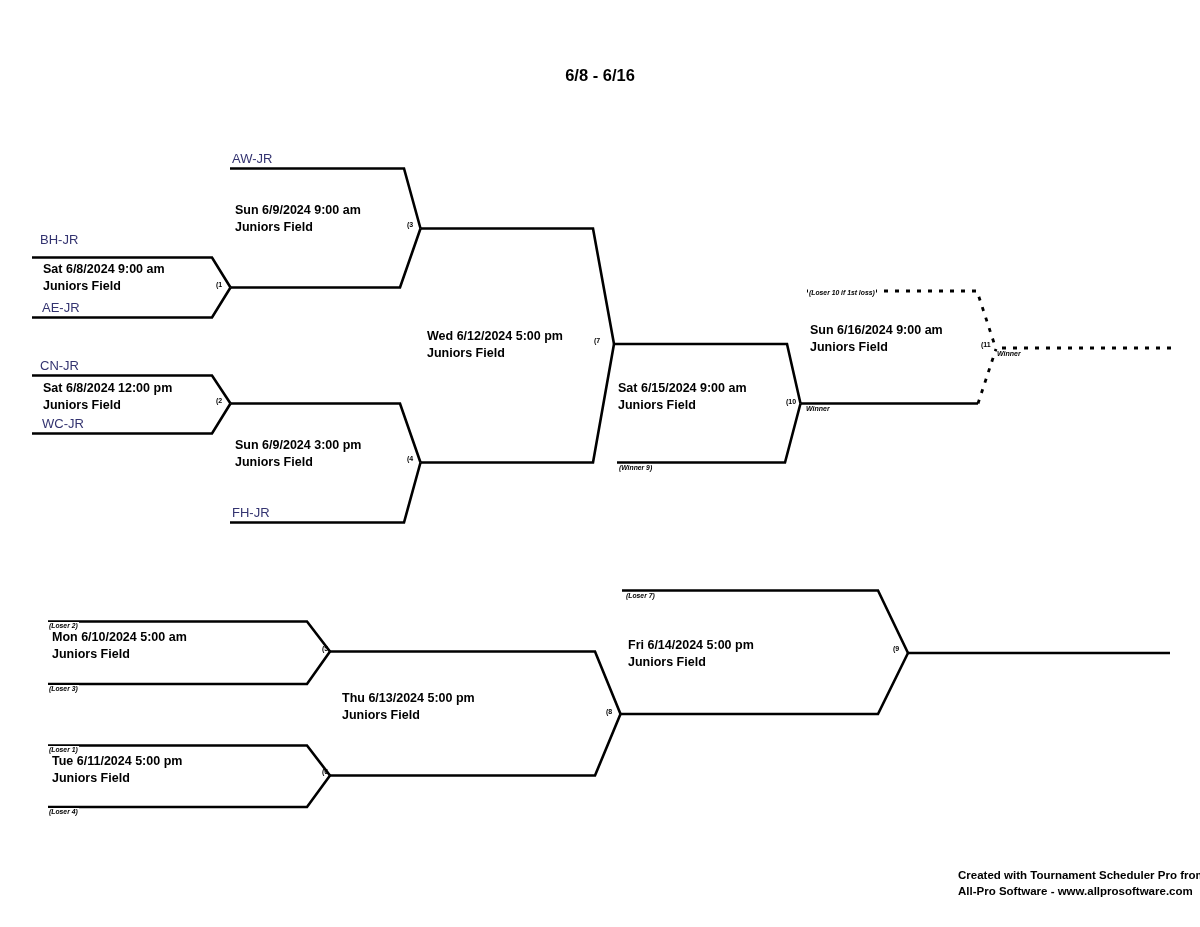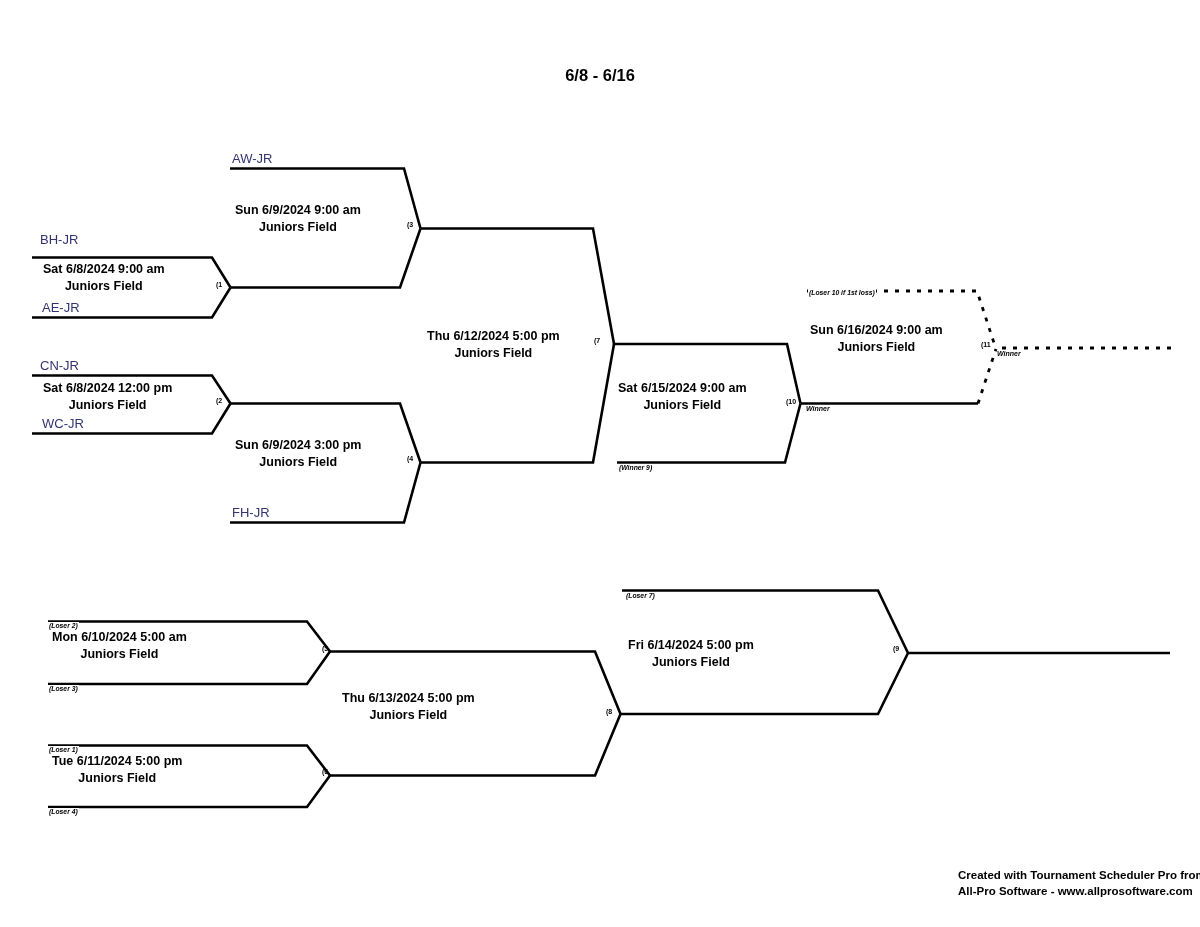--- a/index.html
+++ b/index.html
@@ -15,21 +15,21 @@
   .hdr-division{top:25px;font-size:16px;font-weight:400;}
   .hdr-venue{top:49px;font-size:16.5px;font-weight:700;}
   .hdr-dates{top:66px;font-size:16.5px;font-weight:700;}
   svg.lines{position:absolute;left:0;top:0;}
   .team{
     position:absolute;
     font-size:13px;font-weight:400;
     color:#333370;
     white-space:nowrap;
   }
-  .ginfo{position:absolute;font-size:12.5px;font-weight:700;line-height:17px;white-space:nowrap;text-align:center;}
+  .ginfo{position:absolute;font-size:12.5px;font-weight:700;line-height:17px;white-space:nowrap;}
   .gnum{position:absolute;font-size:7px;font-weight:700;white-space:nowrap;}
   .feeder{position:absolute;font-size:6.8px;font-weight:700;font-style:italic;white-space:nowrap;background:#fff;padding:0 1px;}
   .winlbl{position:absolute;font-size:7px;font-weight:700;font-style:italic;white-space:nowrap;}
   .footer{position:absolute;left:958px;top:867px;font-size:11.5px;font-weight:700;line-height:16px;white-space:nowrap;}
 </style>
 </head>
 <body>
 
 <div class="page">
 
@@ -92,21 +92,21 @@
   </div>
   <div class="ginfo" style="left:52px;top:629px">
     <div>Mon 6/10/2024 5:00 am</div>
     <div>Juniors Field</div>
   </div>
   <div class="ginfo" style="left:52px;top:753px">
     <div>Tue 6/11/2024 5:00 pm</div>
     <div>Juniors Field</div>
   </div>
   <div class="ginfo" style="left:427px;top:328px">
-    <div>Thu 6/12/2024 5:00 pm</div>
+    <div>Wed 6/12/2024 5:00 pm</div>
     <div>Juniors Field</div>
   </div>
   <div class="ginfo" style="left:342px;top:690px">
     <div>Thu 6/13/2024 5:00 pm</div>
     <div>Juniors Field</div>
   </div>
   <div class="ginfo" style="left:628px;top:637px">
     <div>Fri 6/14/2024 5:00 pm</div>
     <div>Juniors Field</div>
   </div>

